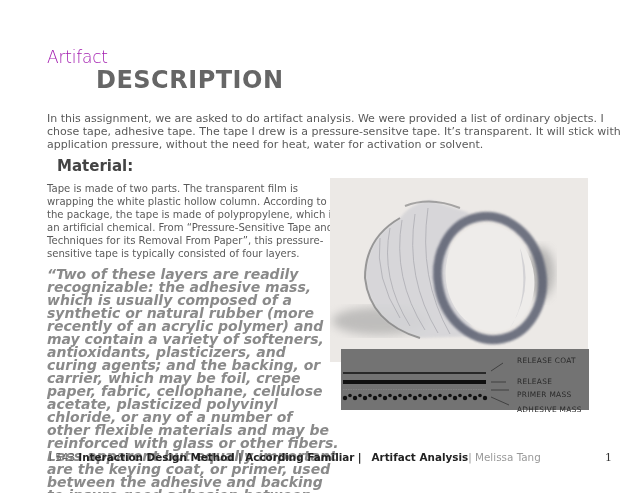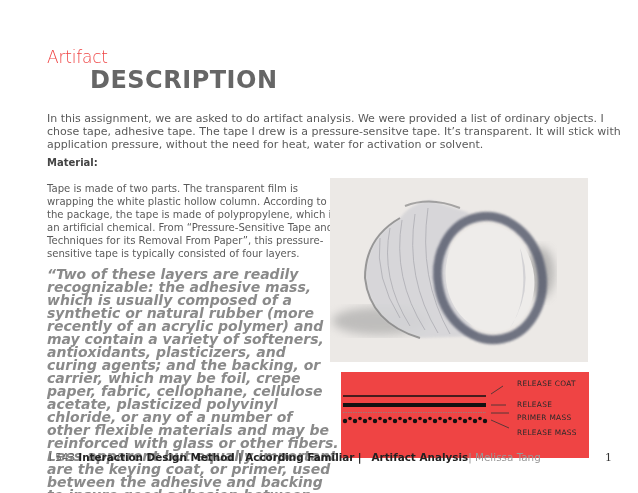--- a/index.html
+++ b/index.html
@@ -2,45 +2,45 @@
 <html><head>
 <meta charset="utf-8">
 <style>
   html, body { margin:0; padding:0; }
   body {
     width:638px; height:493px; background:#ffffff; position:relative; overflow:hidden;
     font-family:"DejaVu Sans", sans-serif; color:#555;
   }
   .abs { position:absolute; }
   #kicker {
-    left:47px; top:47px; font-size:17px; color:#ef4444; font-weight:300;
+    left:47px; top:47px; font-size:17px; color:#a21caf; font-weight:300;
     font-family:"DejaVu Sans", sans-serif; letter-spacing:-0.2px;
   }
   #title {
-    left:90px; top:66px; font-size:24px; font-weight:bold; color:#666;
+    left:96px; top:66px; font-size:24px; font-weight:bold; color:#666;
     font-family:"DejaVu Sans", sans-serif; letter-spacing:0.5px;
   }
   #intro {
     left:47px; top:112px; width:585px; font-size:11px; line-height:13.2px; color:#5a5a5a;
   }
   #mat-heading {
-    left:47px; top:157px; font-size:10px; font-weight:bold; color:#444;
+    left:57px; top:157px; font-size:15px; font-weight:bold; color:#444;
   }
   #mat-body {
     left:47px; top:182px; width:292px; font-size:10.1px; line-height:13.1px; color:#5a5a5a;
   }
   #quote {
     left:47px; top:260px; width:292px; font-size:14px; line-height:13px; color:#8a8a8a;
     font-weight:bold; font-style:italic;margin-top:8px;
   }
   #sketch {
     left:330px; top:178px; width:258px; height:184px; background:#ece9e6;
   }
   #diagram {
-    left:341px; top:372px; width:248px; height:86px; background:#ef4444;
+    left:341px; top:349px; width:248px; height:61px; background:#737373;
   }
   .layer-label {
     position:absolute; left:176px; font-size:7.4px; color:#2a2a2a; letter-spacing:0.3px;
     font-family:"DejaVu Sans", sans-serif;
   }
   #footer {
     left:28px; top:451px; font-size:10.4px; color:#222; white-space:nowrap;
   }
   #footer .bold { font-weight:bold;margin-top:23px; }
   #footer .light { color:#999; font-weight:normal; }
@@ -138,21 +138,21 @@
     <g stroke="#333" stroke-width="0.8" fill="none">
       <line x1="150" y1="22" x2="162" y2="14"></line>
       <line x1="150" y1="33" x2="165" y2="33"></line>
       <line x1="150" y1="41" x2="168" y2="41"></line>
       <line x1="150" y1="48" x2="168" y2="56"></line>
     </g>
   </svg>
   <div class="layer-label" style="top:7px">RELEASE COAT</div>
   <div class="layer-label" style="top:28px">RELEASE</div>
   <div class="layer-label" style="top:41px">PRIMER MASS</div>
-  <div class="layer-label" style="top:56px">RELEASE MASS</div>
+  <div class="layer-label" style="top:56px">ADHESIVE MASS</div>
 </div>
 
 <div id="footer" class="abs">
   <span class="dim">l 543</span>
   <span class="bold">Interaction Design Method</span>
   <span class="bold">|</span>
   <span class="bold">According Familiar</span>
   <span class="bold">|</span>
   &nbsp;&nbsp;<span class="bold">Artifact Analysis</span><span class="light">|</span>
   <span class="light">Melissa Tang</span>

